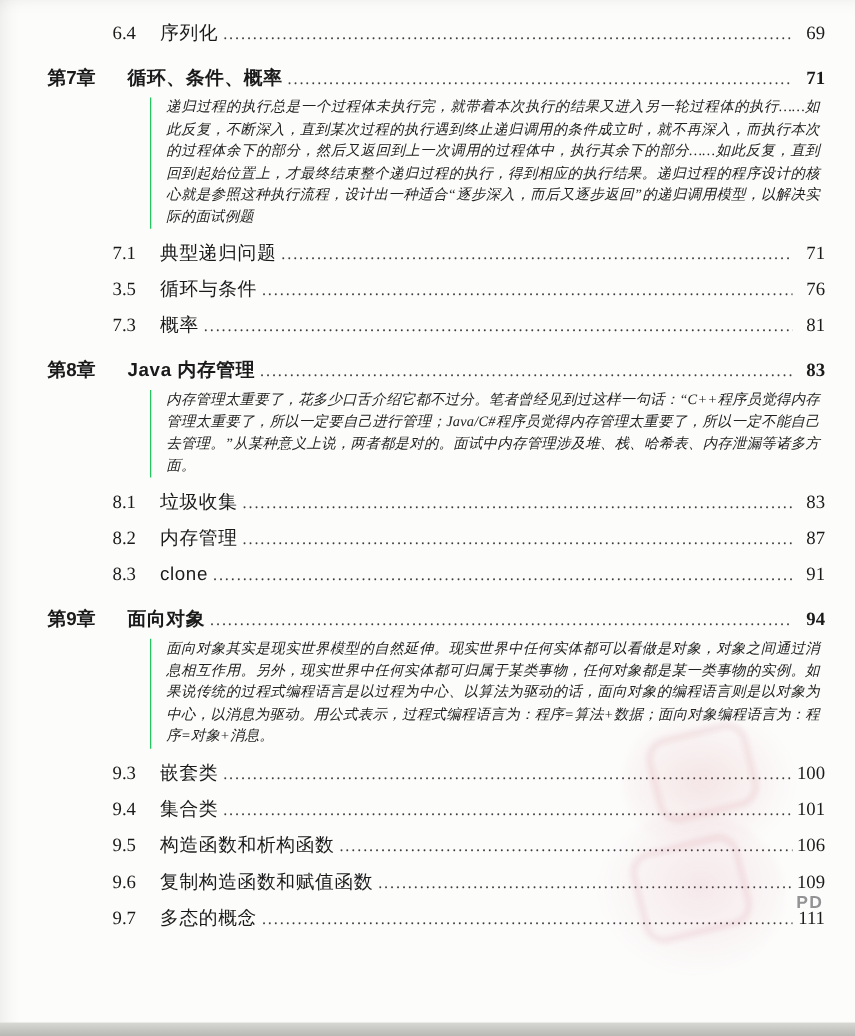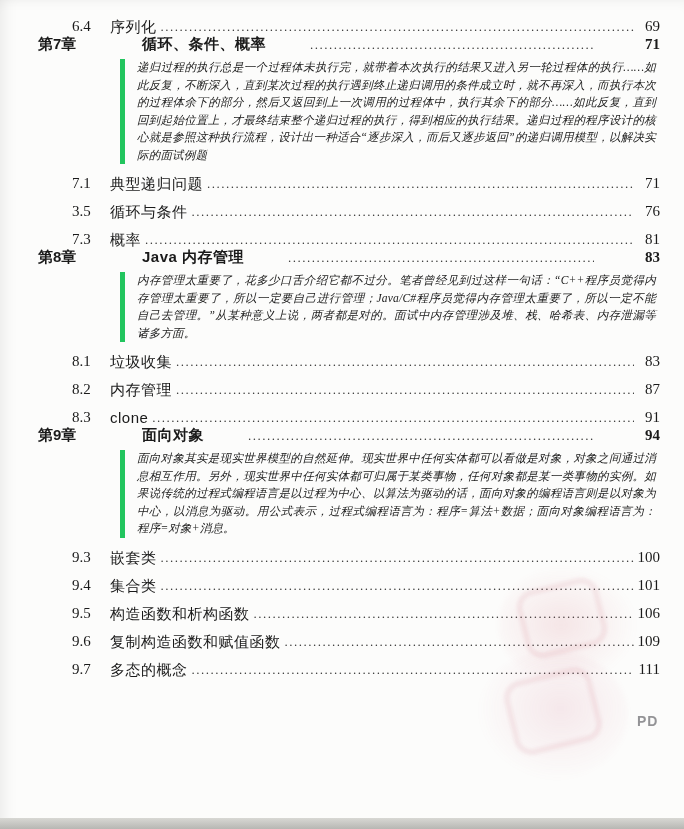--- a/index.html
+++ b/index.html
@@ -20,22 +20,22 @@
   .scan-edge-bottom {
     position: absolute; left: 0; right: 0; bottom: 0; height: 11px;
     background: linear-gradient(#d8d8d4, #b7b7b3);
   }
   .content {
     position: absolute; top: 7px; left: 0; right: 0;
     padding: 0 24px 0 38px;
   }
   
   .row { display: flex; align-items: baseline; font-size: 15px; line-height: 17px; }
-  .row.section { margin-top: 11px; margin-left: 34px; align-items: center; }
-  .row.chapter { font-weight: bold; gap: 40px; }
+  .row.section { margin-top: 11px; margin-left: 52px; }
+  .row.chapter { margin-top: 18px; font-weight: bold; }
   .num {
     font-family: "Liberation Serif", serif;
     white-space: nowrap; flex: 0 0 auto;
   }
   .row.section .num { width: 38px; }
   .row.chapter .num { width: 64px; font-family: "Liberation Sans", sans-serif; }
   .title { white-space: nowrap; flex: 0 0 auto; letter-spacing: 0.5px; }
   .dots {
     flex: 1 1 auto; overflow: hidden; white-space: nowrap;
     margin: 0 4px; color: #3c3c3c;
@@ -47,21 +47,21 @@
   }
   .page-num {
     font-family: "Liberation Serif", serif;
     white-space: nowrap; flex: 0 0 auto;
     min-width: 22px; text-align: right; font-weight: normal;
   }
   .row.chapter .page-num { font-weight: bold; }
   
   .desc {
     margin: 6px 4px 2px 82px;
-    border-left: 5px solid #22c55e;
+    border-left: 1px solid #22c55e;
     padding-left: 12px;
     font-family: "Liberation Serif", serif;
     font-style: italic;
     font-size: 11.5px;
     line-height: 17.5px;
     color: #222;
     text-align: justify;
     letter-spacing: 0.2px;
   }
   

